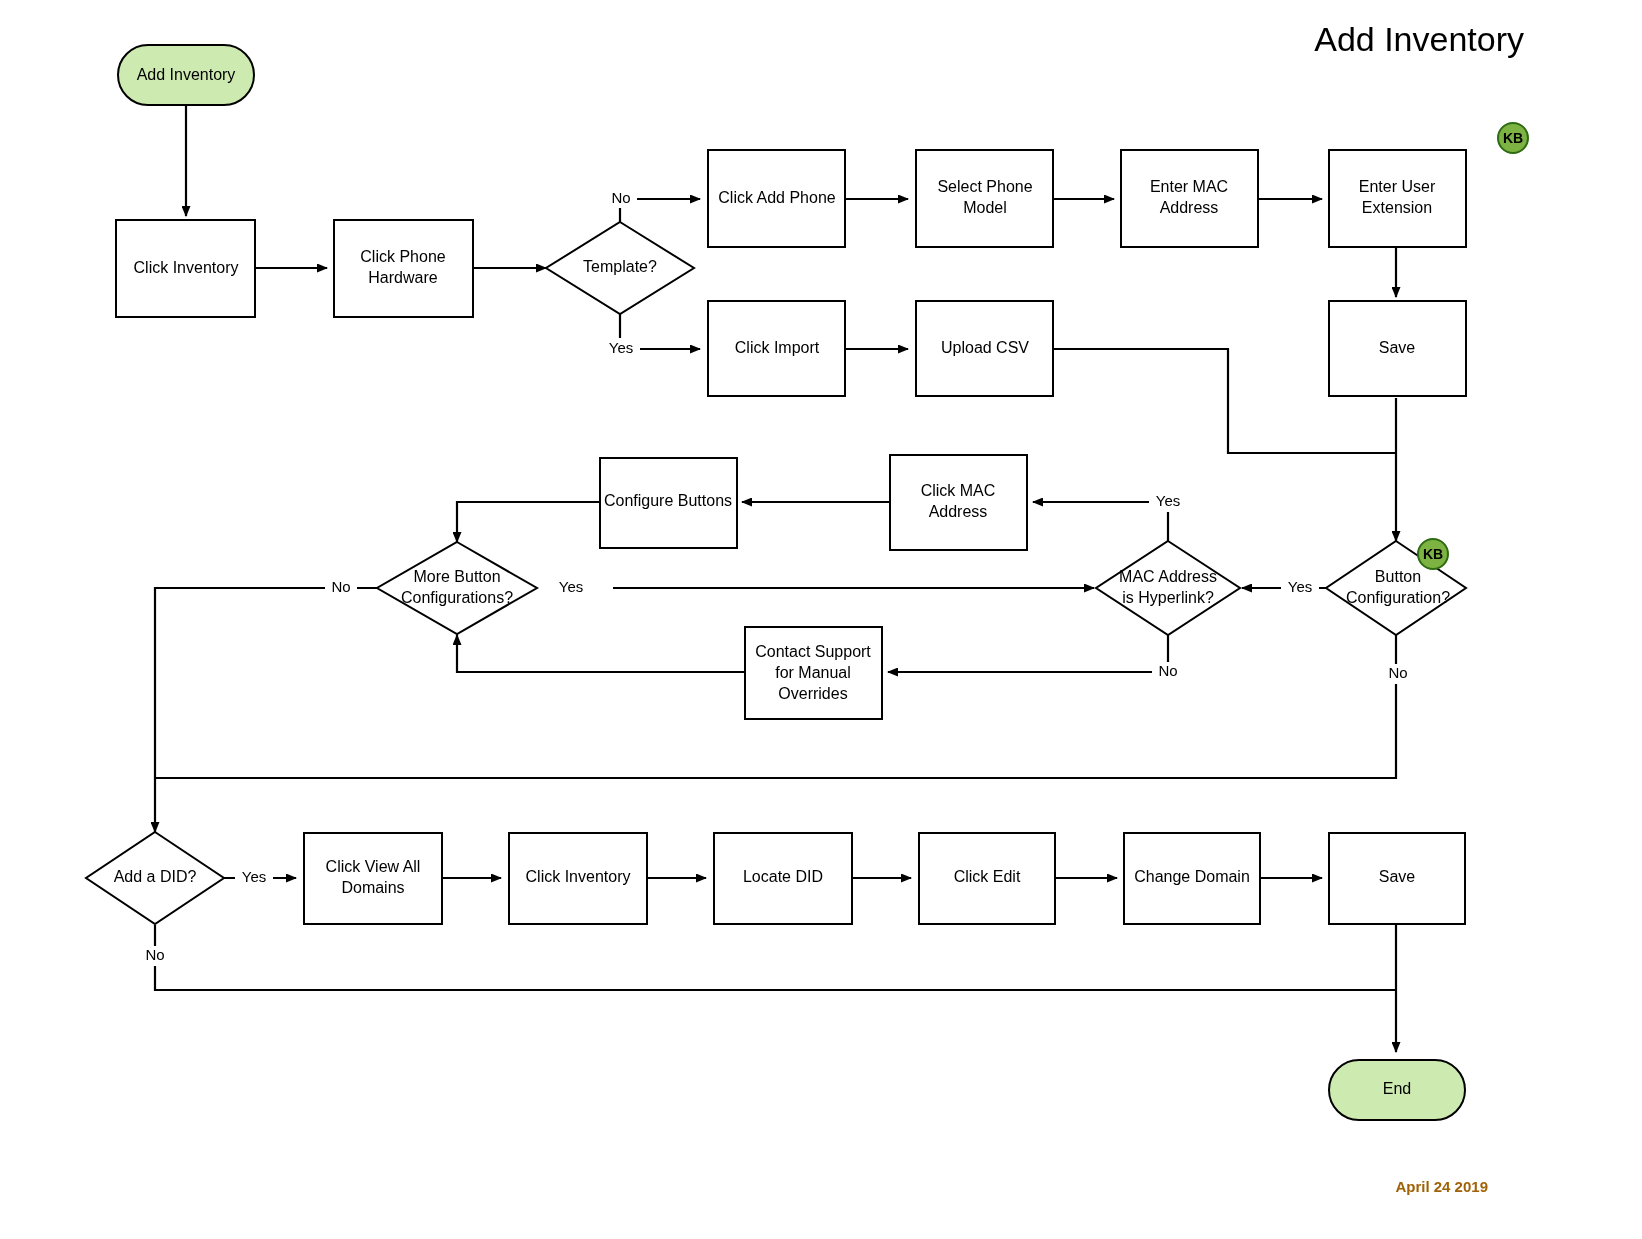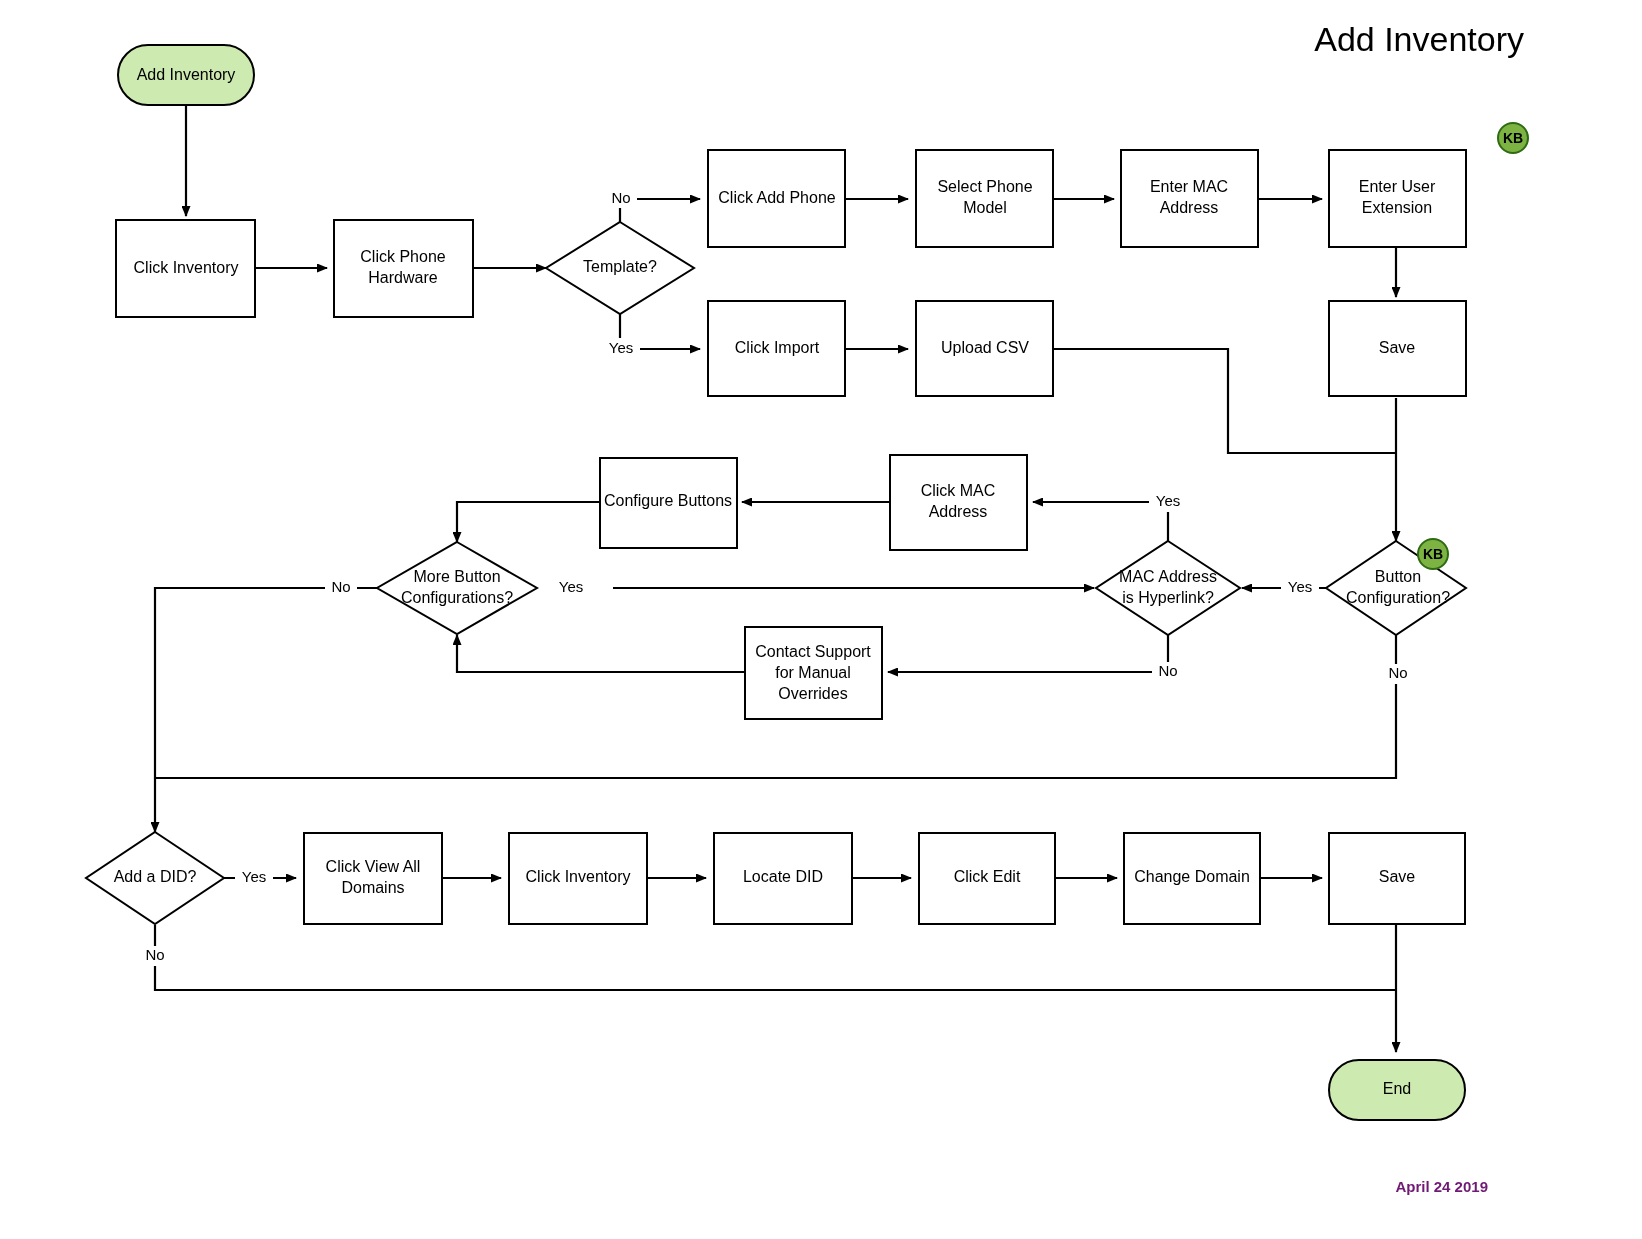--- a/index.html
+++ b/index.html
@@ -85,21 +85,21 @@
     color: #000000;
     white-space: nowrap;
   }
   .footer-date {
     position: absolute;
     right: 154px;
     top: 1178px;
     font-family: "Liberation Sans", sans-serif;
     font-size: 15px;
     font-weight: bold;
-    color: #701a75;
+    color: #a16207;
     white-space: nowrap;
   }
 </style>
 </head>
 <body>
 
 <div id="canvas">
 
   <div class="page-title">Add Inventory</div>
 

